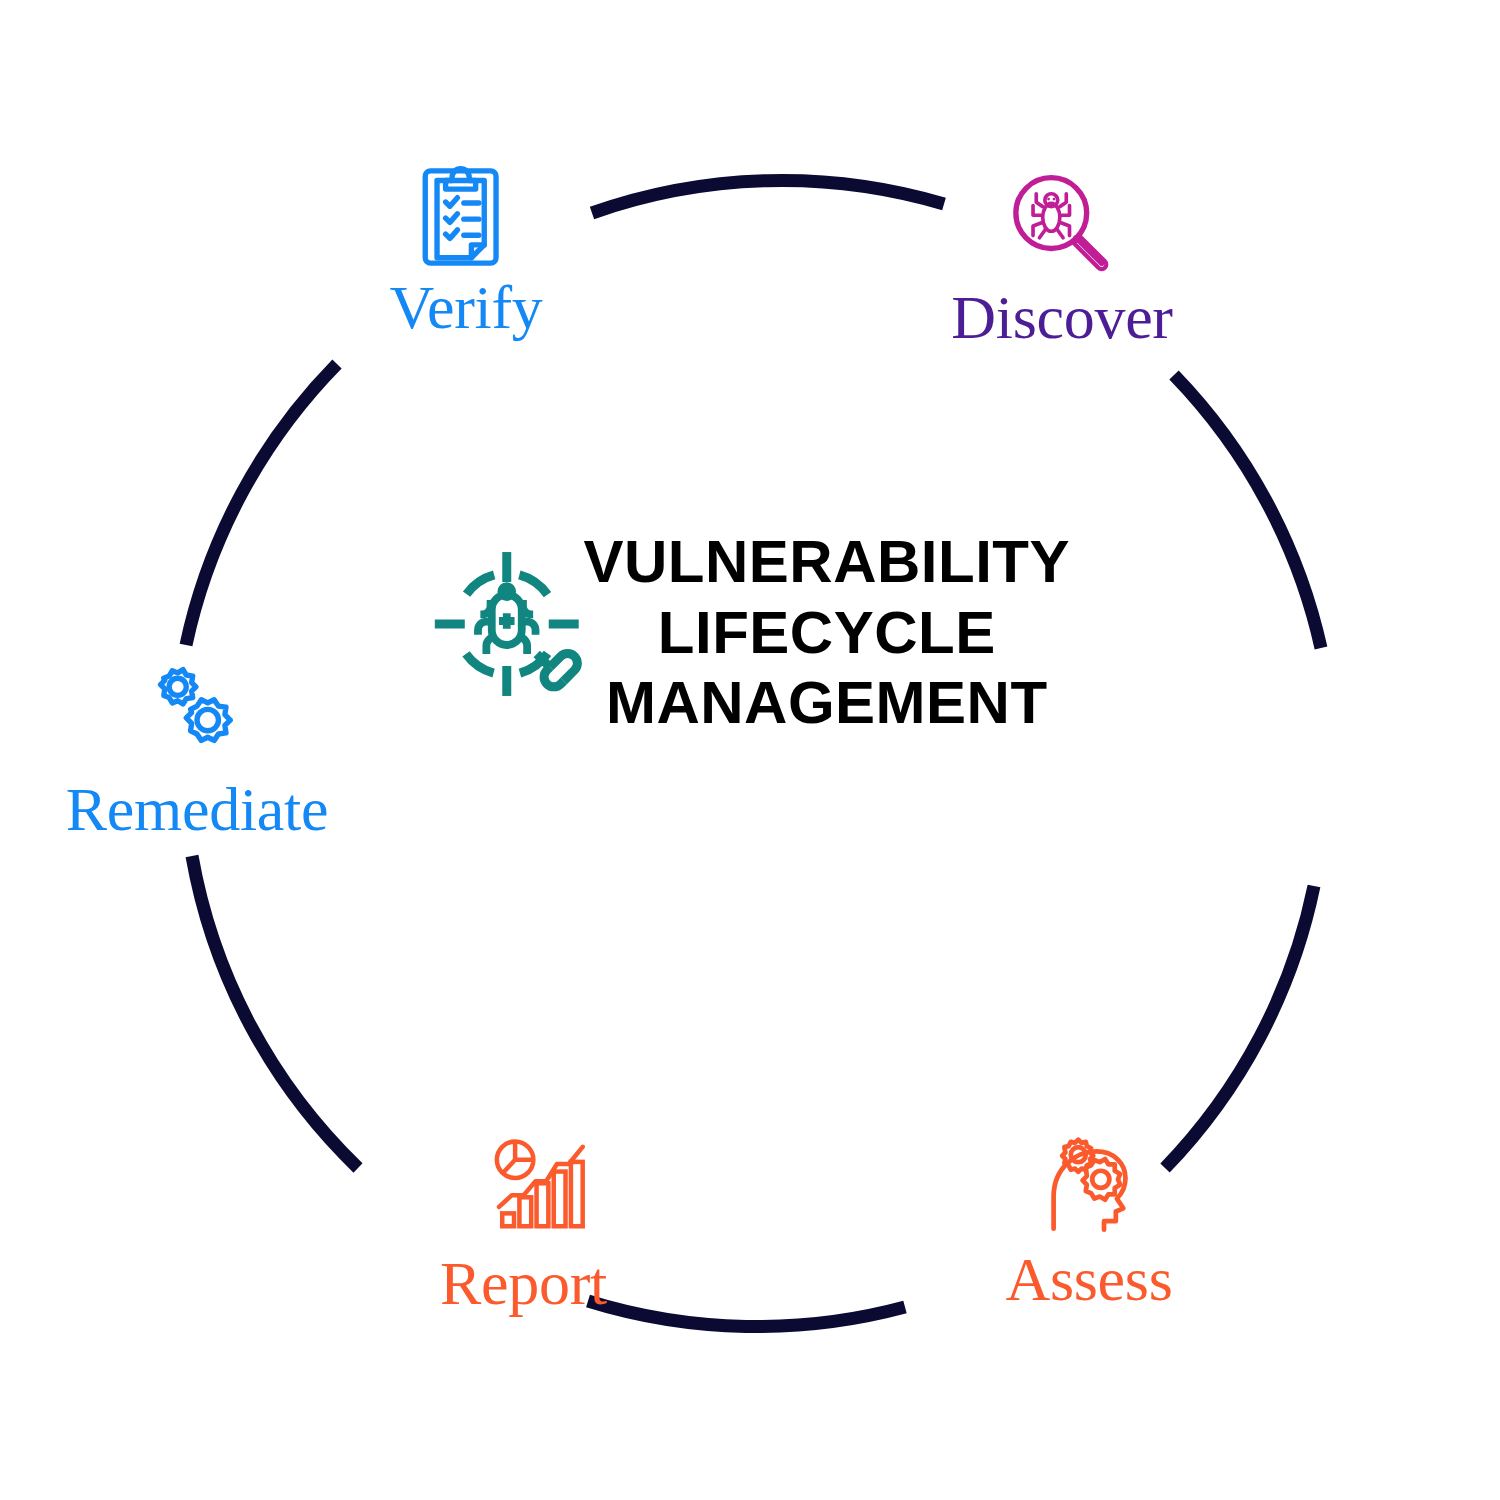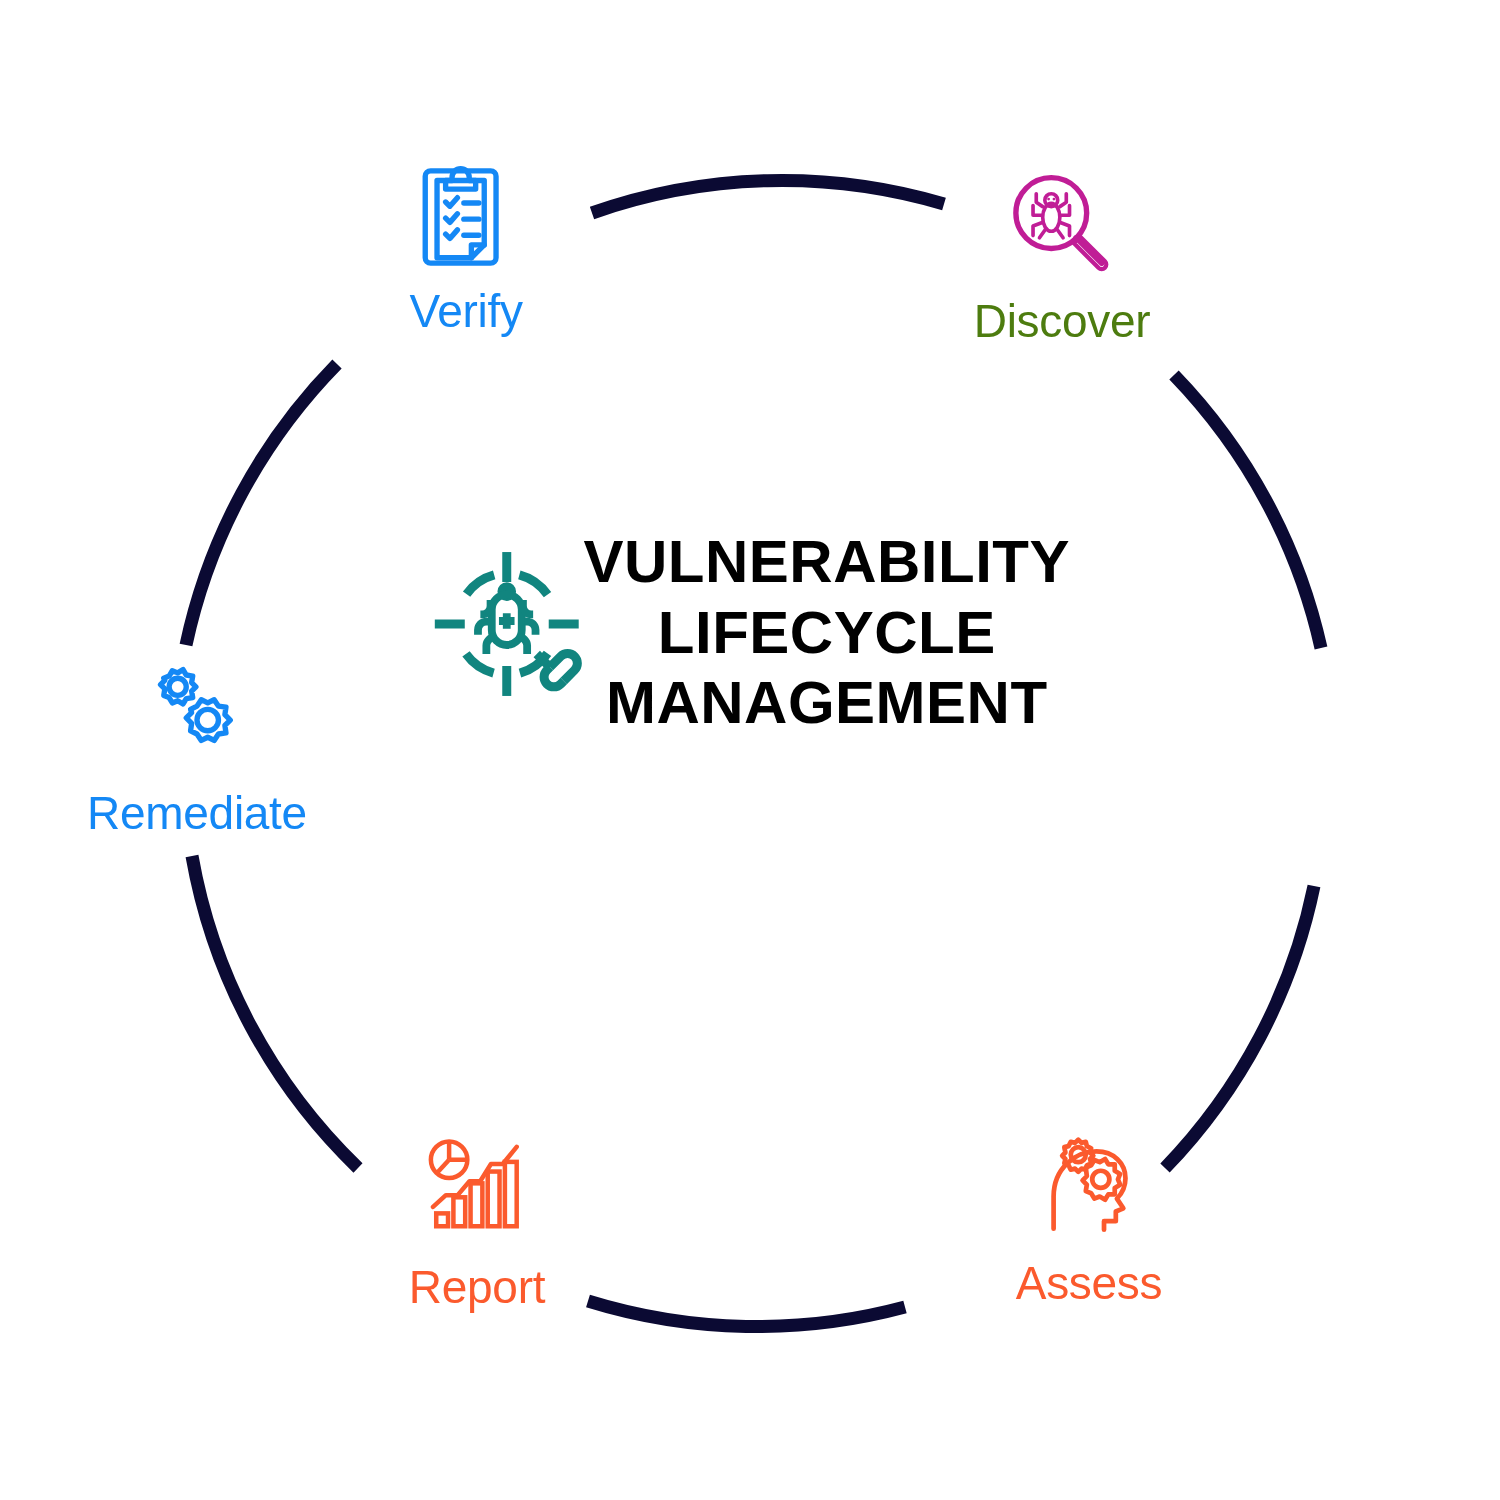--- a/index.html
+++ b/index.html
@@ -34,32 +34,33 @@
     justify-content: flex-start;
     width: 260px;
     margin-left: -130px;
   }
   .node .glyph {
     width: 128px;
     height: 118px;
     display: block;
   }
   .node .label {
-    font-size: 46px;
+    font-size: 62px;
     line-height: 1.02;
     white-space: nowrap;
-    margin-top: 12px;
+    margin-top: 0;
     letter-spacing: -0.3px;
+    font-family: Liberation Serif, serif;
   }
   
   #node-verify      { left: 466px; top: 158px; }
   #node-discover    { left: 1062px; top: 168px; }
   #node-prioritise  { left: 1326px; top: 662px; }
   #node-assess      { left: 1089px; top: 1130px; }
-  #node-report      { left: 477px; top: 1134px; }
+  #node-report      { left: 477px; top: 1134px; align-items: flex-end; }
   #node-remediate   { left: 197px; top: 660px; }
 
   #center {
     position: absolute;
     left: 750px;
     top: 498px;
     width: 640px;
     margin-left: -320px;
     display: flex;
     align-items: center;
@@ -188,21 +189,21 @@
         <path d="M 36 44 l -8 0 v -9"></path>
         <path d="M 36 51 l -8 3 v 9"></path>
         <path d="M 39 58 l -5 7"></path>
 
         <path d="M 53 36 l 6 -4 v -8"></path>
         <path d="M 54 44 l 8 0 v -9"></path>
         <path d="M 54 51 l 8 3 v 9"></path>
         <path d="M 51 58 l 5 7"></path>
       </g>
     </svg>
-    <div class="label" style="color:#4d7c0f">Discover</div>
+    <div class="label" style="color:#4c1d95">Discover</div>
   </div>
 
 
   <div class="node" id="node-assess">
     <svg class="glyph" viewBox="0 0 110 110">
       <g fill="none" stroke="#fb5a2d" stroke-width="4.4" stroke-linecap="round" stroke-linejoin="round">
 
         <path d="M 22 92 V 62 C 22 36 42 20 62 20 C 78 20 89 31 89 45 C 89 54 85 60 81 64 l 6 9 l -7 3 v 9 h -11 v 8"></path>
 
         <path d="M 32 16 l 4 -1 l 2 -4 l 4 1 l 3 -3 l 3 3 l 4 -1 l 1 4 l 4 2 l -1 4 l 3 3 l -3 3 l 1 4 l -4 2 l -1 4 l -4 -1 l -3 3 l -3 -3 l -4 1 l -2 -4 l -4 -2 l 1 -4 l -3 -3 l 3 -3 z"></path>

